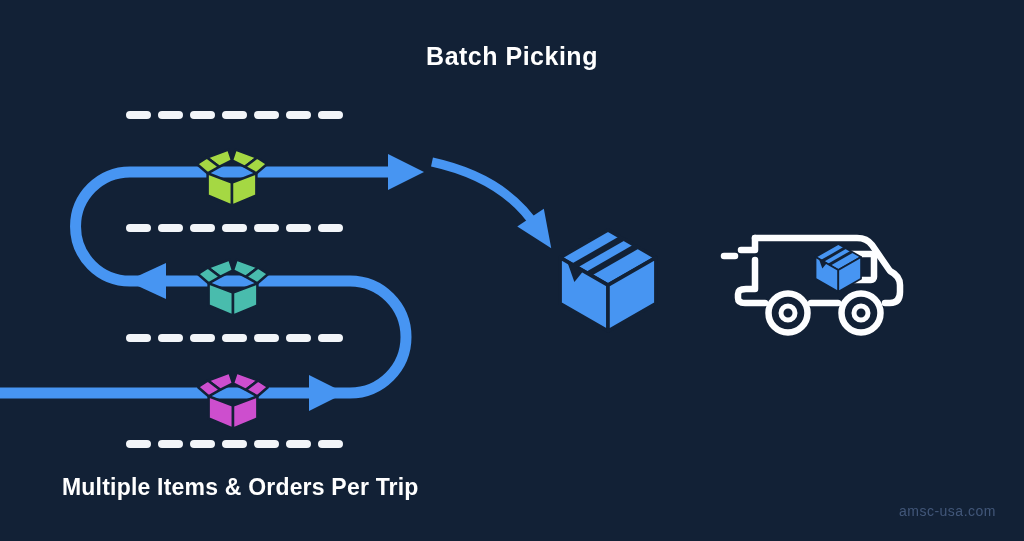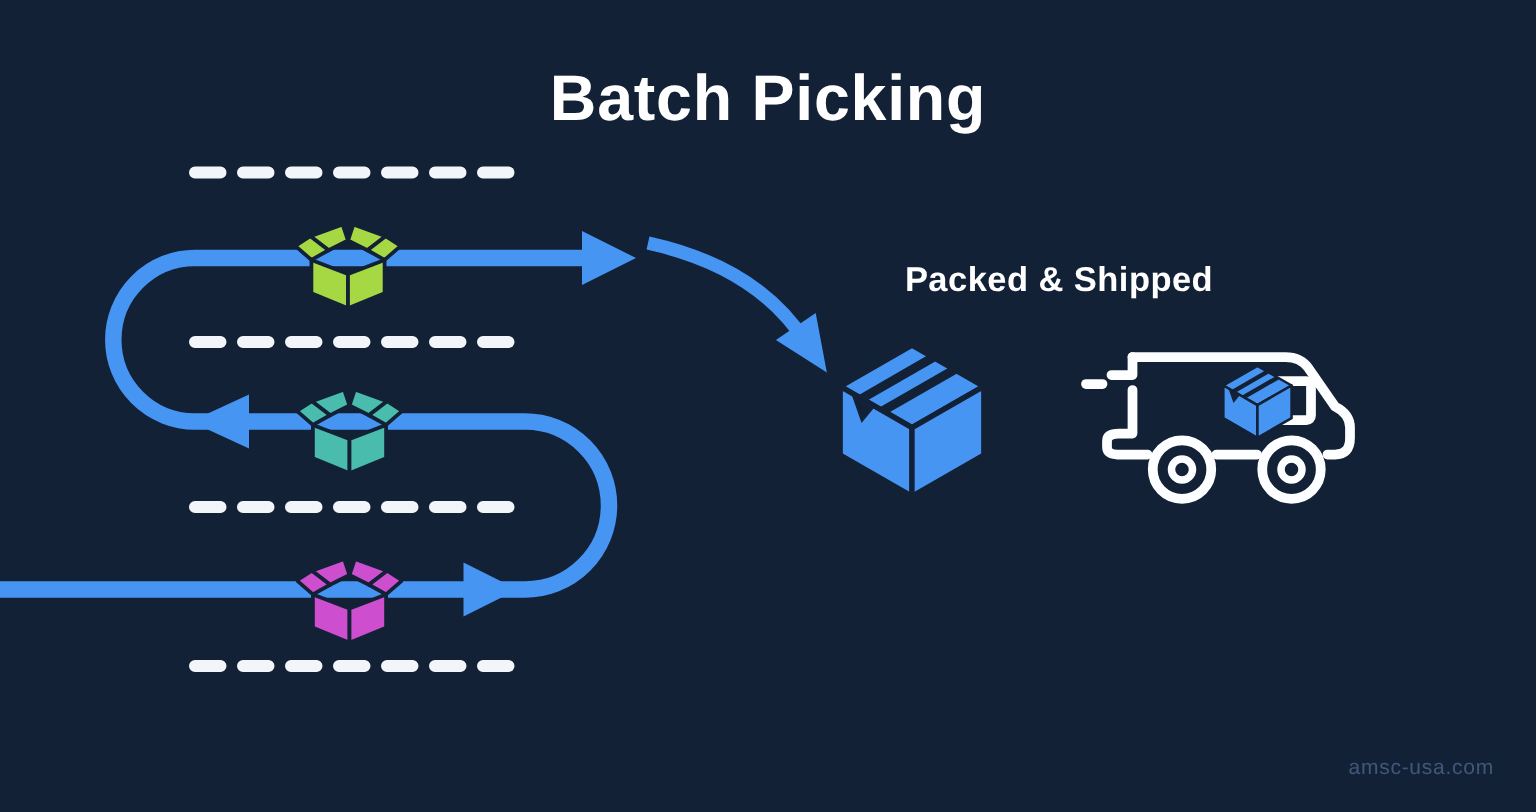--- a/index.html
+++ b/index.html
@@ -5,21 +5,21 @@
   :root{
     --c-background:#122136; --c-arrow:#4795F2; --c-dash:#F2F5F9;
     --c-box-green:#A5D843; --c-box-teal:#49BCAD; --c-box-magenta:#CD4ECE;
     --c-box-blue:#4795F2; --c-truck:#FDFEFF; --c-text:#FFFFFF; --c-watermark:#51688F;
   }
   *{margin:0;padding:0;box-sizing:border-box;}
   html,body{background:var(--c-background);}
   .stage{position:relative;width:1024px;height:541px;background:var(--c-background);
     overflow:hidden;font-family:"Liberation Sans",sans-serif;}
   .title{position:absolute;top:42px;left:0;width:100%;text-align:center;
-    color:var(--c-text);font-size:43px;font-weight:700;letter-spacing:.5px;}
+    color:var(--c-text);font-size:25px;font-weight:700;letter-spacing:.5px;}
   .layer{position:absolute;left:0;top:0;width:1024px;height:541px;}
   .route-line{stroke:var(--c-arrow);stroke-width:11;fill:none;}
   .arrow-head{fill:var(--c-arrow);}
   .swoosh{stroke:var(--c-arrow);stroke-width:9;fill:none;}
   .aisle{stroke:var(--c-dash);stroke-width:8;stroke-linecap:round;
     stroke-dasharray:17 15;fill:none;}
   .boxsvg{position:absolute;}
   .seam{fill:currentColor;stroke:var(--c-background);stroke-width:3.5;stroke-linejoin:round;}
   .band{stroke:var(--c-background);stroke-width:6;fill:none;}
   .notch{fill:var(--c-background);stroke:none;}
@@ -79,35 +79,35 @@
   <svg class="boxsvg" style="left:196px;top:141px;color:var(--c-box-green)" width="72" height="66" viewBox="0 0 100 92">
     <use href="#open-box"></use>
   </svg>
   <svg class="boxsvg" style="left:197px;top:251px;color:var(--c-box-teal)" width="72" height="66" viewBox="0 0 100 92">
     <use href="#open-box"></use>
   </svg>
   <svg class="boxsvg" style="left:197px;top:364px;color:var(--c-box-magenta)" width="72" height="66" viewBox="0 0 100 92">
     <use href="#open-box"></use>
   </svg>
 
-  <div class="label label-packed">Packed &amp; Shipped</div>
 
   <svg class="boxsvg" style="left:557px;top:226px;color:var(--c-box-blue)" width="102" height="108" viewBox="0 0 100 106">
     <use href="#closed-box"></use>
   </svg>
 
   <svg class="boxsvg" style="left:720px;top:229px" width="188" height="114" viewBox="0 0 188 114">
     <path class="truckline" d="M35,9 L137,9 Q147,9 152,16 L170,42 Q180,47 180,56 L180,63 Q180,74 170,74 L165,74"></path>
     <path class="truckline" d="M35,9 L35,21 L21,21"></path>
     <path class="truckline" d="M4,27 L15,27"></path>
     <path class="truckline" d="M35,31 L35,60 L26,60 Q18,60 18,65 L18,69 Q18,74 25,74 L45,74"></path>
     <path class="truckline" d="M91,74 L118,74"></path>
     <rect class="truckline" x="122" y="25" width="32" height="26" rx="3"></rect>
     <circle class="truckline" cx="68" cy="84" r="19.5"></circle>
     <circle class="truckline-thin" cx="68" cy="84" r="7"></circle>
     <circle class="truckline" cx="141" cy="84" r="19.5"></circle>
     <circle class="truckline-thin" cx="141" cy="84" r="7"></circle>
     <use href="#closed-box" transform="translate(76,13) scale(0.45)" style="color:var(--c-box-blue)"></use>
   </svg>
 
+  <div class="label label-multi">Multiple Items &amp; Orders Per Trip</div>
 
   <div class="watermark">amsc-usa.com</div>
 </div>
 
 </body></html>

